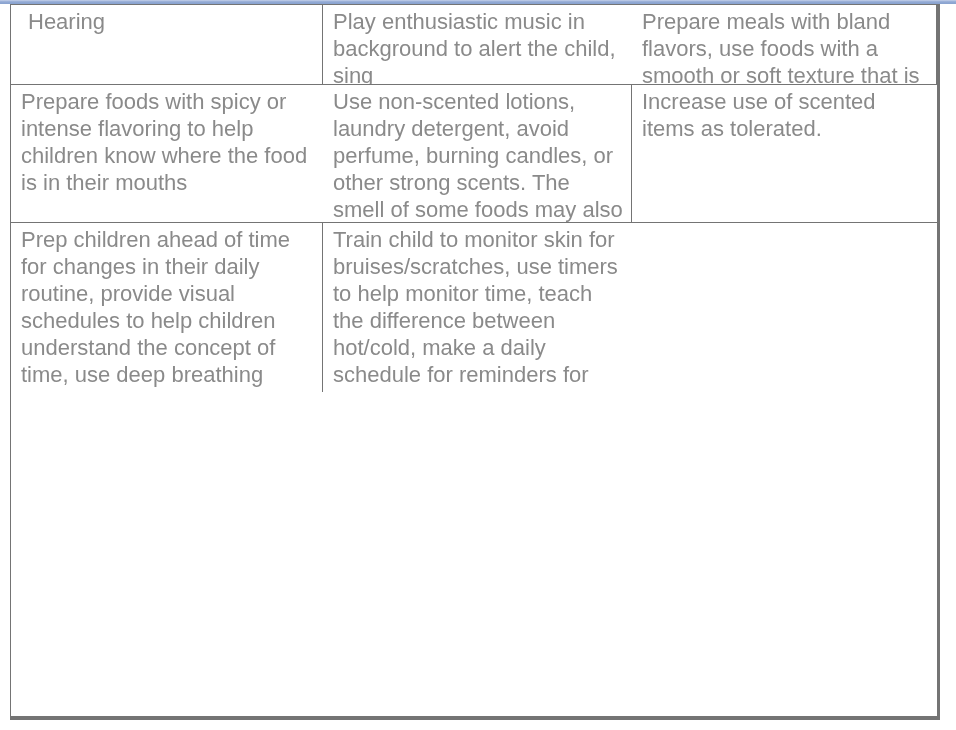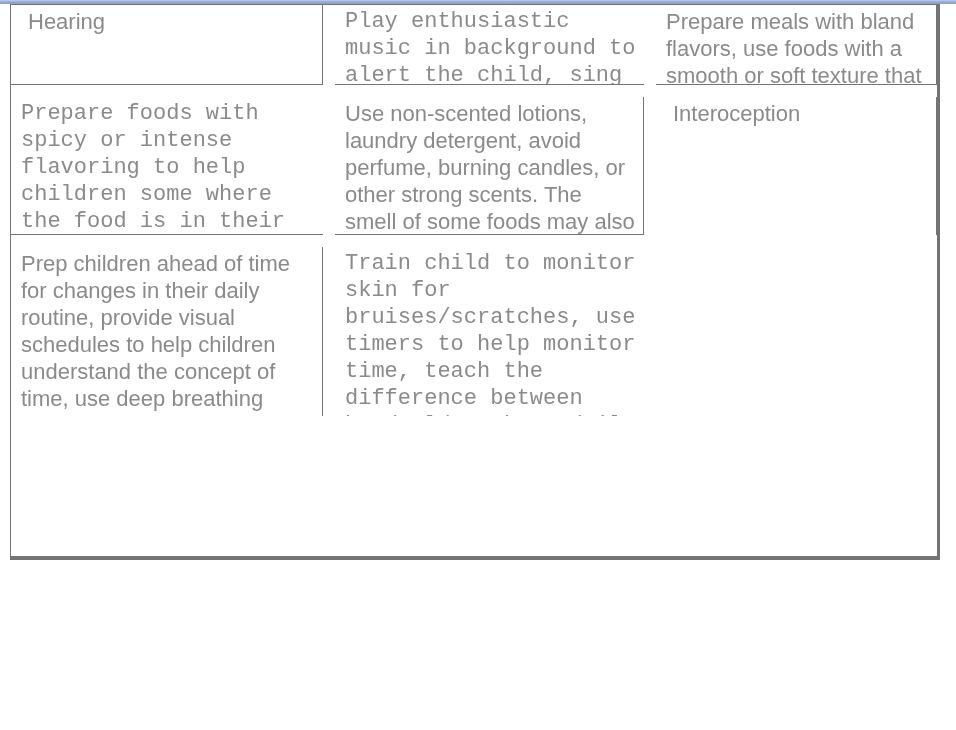--- a/index.html
+++ b/index.html
@@ -17,56 +17,55 @@
   }
   .top-line{
     position:absolute;
     left:0; top:0;
     width:956px; height:4px;
     background:linear-gradient(#c6d2ea, var(--accent) 45%, #88a2cf);
   }
   .sensory-table{
     position:absolute;
     left:10px; top:4px;
-    width:930px; height:556px;
+    width:930px; height:716px;
     border:1.5px solid var(--border);
     border-right-width:3px;
     border-bottom-width:4px;
     display:grid;
     grid-template-columns:312px 309px 1fr;
     grid-template-rows:80px 138px 169px 1fr;
     background:var(--bg);
     color:var(--text);
     font-size:22px;
     line-height:27px;
-    gap:12px;
   }
   .cell{
     border-right:1.5px solid var(--border);
     border-bottom:1.5px solid var(--border);
     padding:3px 8px 2px 10px;
     overflow:hidden;
   }
   .cell.col-sense{ padding-left:17px; }
-  .cell.last-col{ border-right:none;font-family:Liberation Mono, monospace; }
+  .cell.last-col{ border-right:none; }
   .cell.last-row{ border-bottom:none; }
 </style>
 </head>
 <body>
 
 <div>
   <div class="top-line"></div>
 
   <div class="sensory-table">
 
     <div class="cell col-sense">Hearing</div>
     <div class="cell last-col">Play enthusiastic music in background to alert the child, sing</div>
 
     <div class="cell">Prepare meals with bland flavors, use foods with a smooth or soft texture that is easy to smash in their mouths</div>
-    <div class="cell last-col">Prepare foods with spicy or intense flavoring to help children some where the food is in their mouths</div>
+    <div class="cell last-col">Prepare foods with spicy or intense flavoring to help children know where the food is in their mouths</div>
 
     <div class="cell">Use non-scented lotions, laundry detergent, avoid perfume, burning candles, or other strong scents. The smell of some foods may also be noxious</div>
+    <div class="cell last-col">Increase use of scented items as tolerated.</div>
 
-    <div class="cell col-sense last-row">Interoception</div>
     <div class="cell last-row">Prep children ahead of time for changes in their daily routine, provide visual schedules to help children understand the concept of time, use deep breathing techniques to assist with calming, declutter rooms to reduce visual distractions, provide quiet places to complete tasks to reduce auditory distractions</div>
     <div class="cell last-col last-row">Train child to monitor skin for bruises/scratches, use timers to help monitor time, teach the difference between hot/cold, make a daily schedule for reminders for bathroom breaks, eating, medications, etc.</div>
   </div>
 </div>
 
 </body></html>

